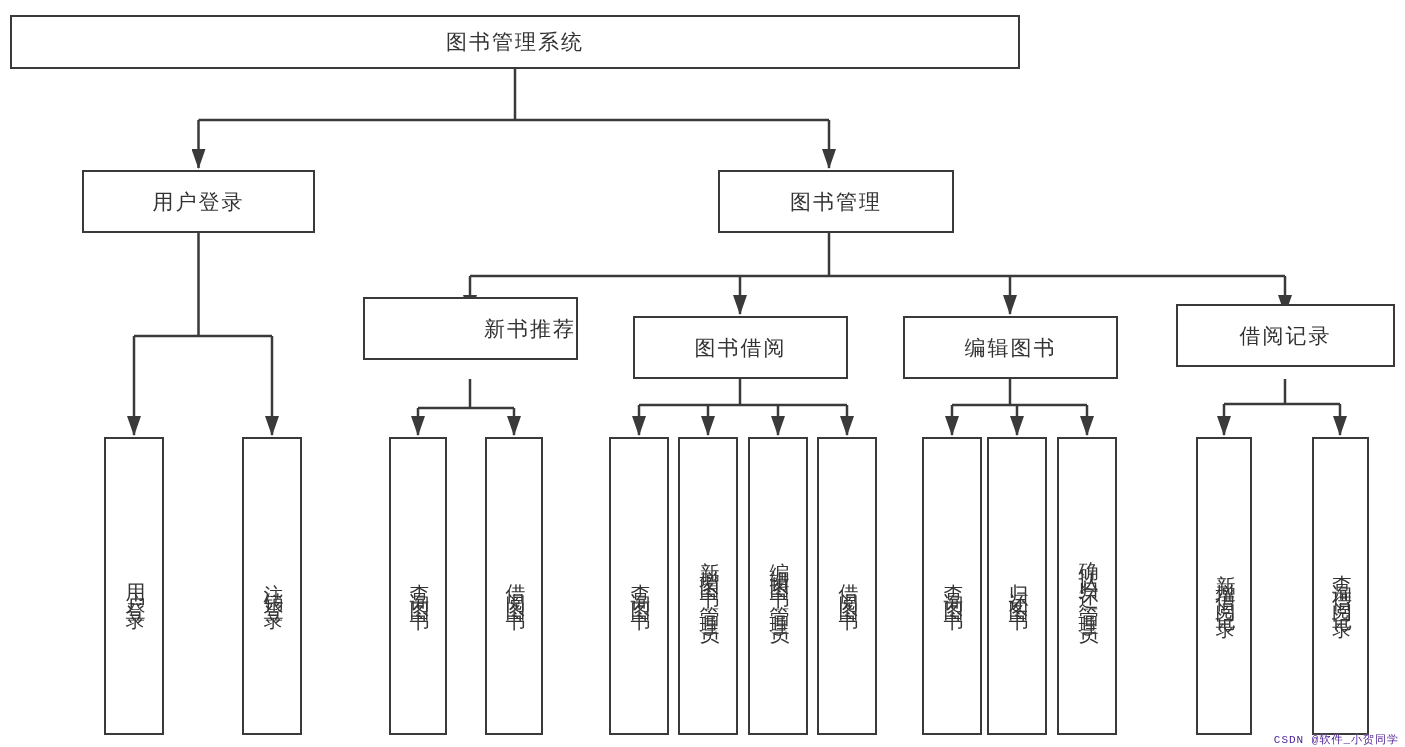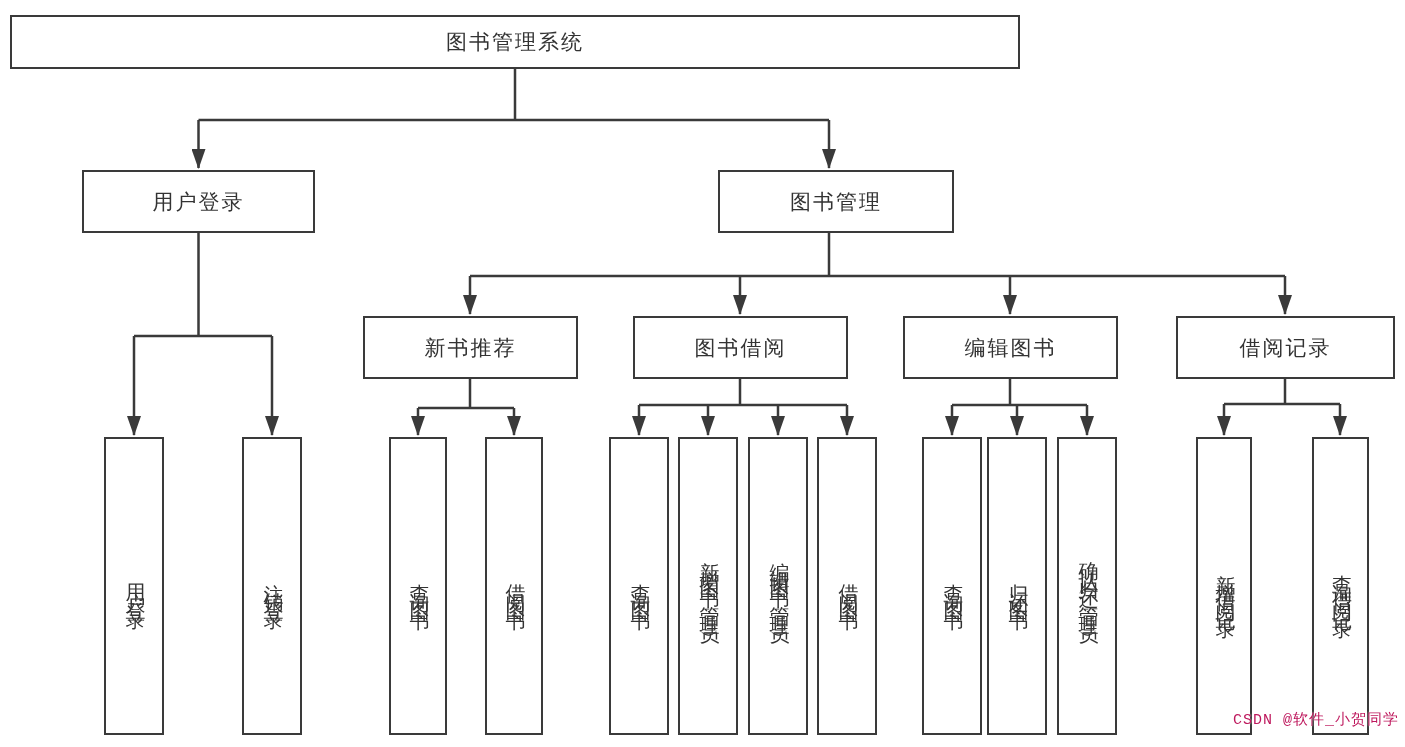--- a/index.html
+++ b/index.html
@@ -13,22 +13,22 @@
     border:2px solid #3a3a3a; background:#ffffff; color:#333333;
     display:flex; align-items:center; justify-content:center;
     text-align:center;
   }
   .node .lbl { font-size:21px; letter-spacing:2px; white-space:nowrap; }
   .node .lbl.v {
     writing-mode:vertical-rl; font-size:20px; letter-spacing:9px;
     line-height:1; white-space:nowrap;
   }
   .watermark {
-    position:absolute; right:6px; bottom:18px; font-size:15px;
-    color:#be185d; letter-spacing:1px; z-index:5;
+    position:absolute; right:6px; bottom:0; font-size:11px;
+    color:#4c1d95; letter-spacing:1px; z-index:5;
     text-shadow:0 0 2px rgba(255,255,255,0.9);
   }
 </style>
 </head>
 <body>
 
 <div class="canvas">
 
   <svg class="wires" viewBox="0 0 1405 747" xmlns="http://www.w3.org/2000/svg">
     <defs>
@@ -77,30 +77,30 @@
     <span class="lbl">图书管理系统</span>
   </div>
 
   <div class="node" style="left:82px; top:170px; width:233px; height:63px;">
     <span class="lbl">用户登录</span>
   </div>
   <div class="node" style="left:711px; top:170px; width:236px; height:63px;margin-left:7px;">
     <span class="lbl">图书管理</span>
   </div>
 
-  <div class="node" style="left:363px; top:316px; width:215px; height:63px;">
+  <div class="node" style="left:363px; top:297px; width:215px; height:63px;justify-content:flex-end;">
     <span class="lbl">新书推荐</span>
   </div>
   <div class="node" style="left:633px; top:316px; width:215px; height:63px;justify-content:center;">
     <span class="lbl">图书借阅</span>
   </div>
   <div class="node" style="left:903px; top:316px; width:215px; height:63px;">
     <span class="lbl">编辑图书</span>
   </div>
-  <div class="node" style="left:1176px; top:316px; width:219px; height:63px;">
+  <div class="node" style="left:1176px; top:304px; width:219px; height:63px;">
     <span class="lbl">借阅记录</span>
   </div>
 
   <div class="node" style="left:104px; top:437px; width:60px; height:298px;">
     <span class="lbl v">用户登录</span>
   </div>
   <div class="node" style="left:242px; top:437px; width:60px; height:298px;">
     <span class="lbl v">注销登录</span>
   </div>
 

